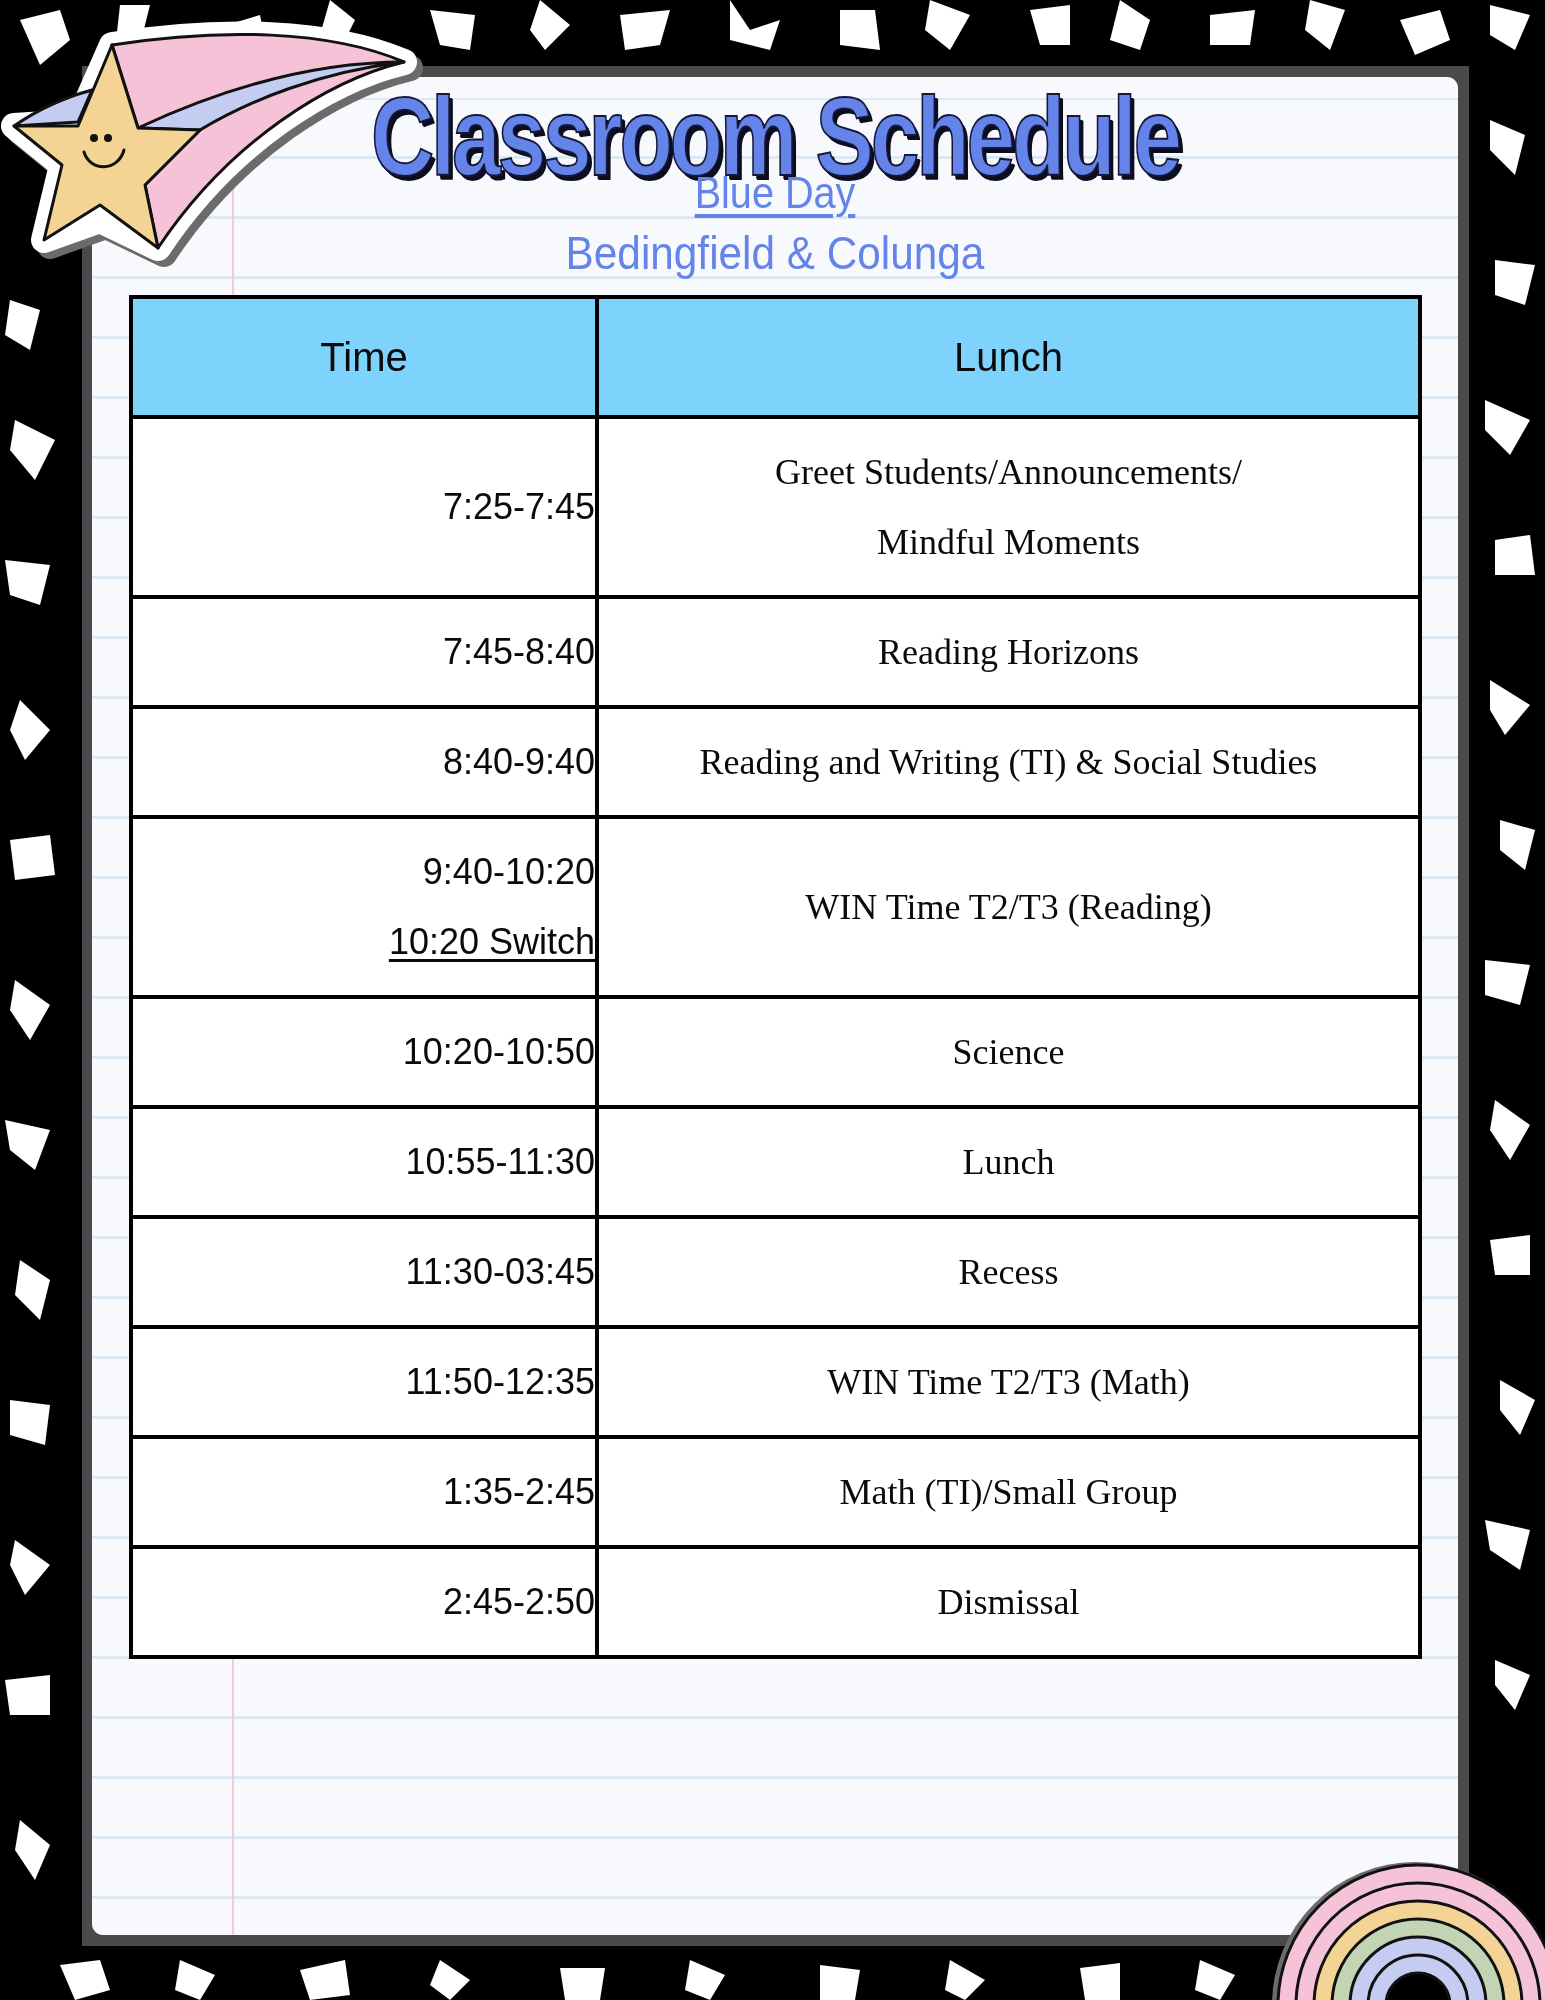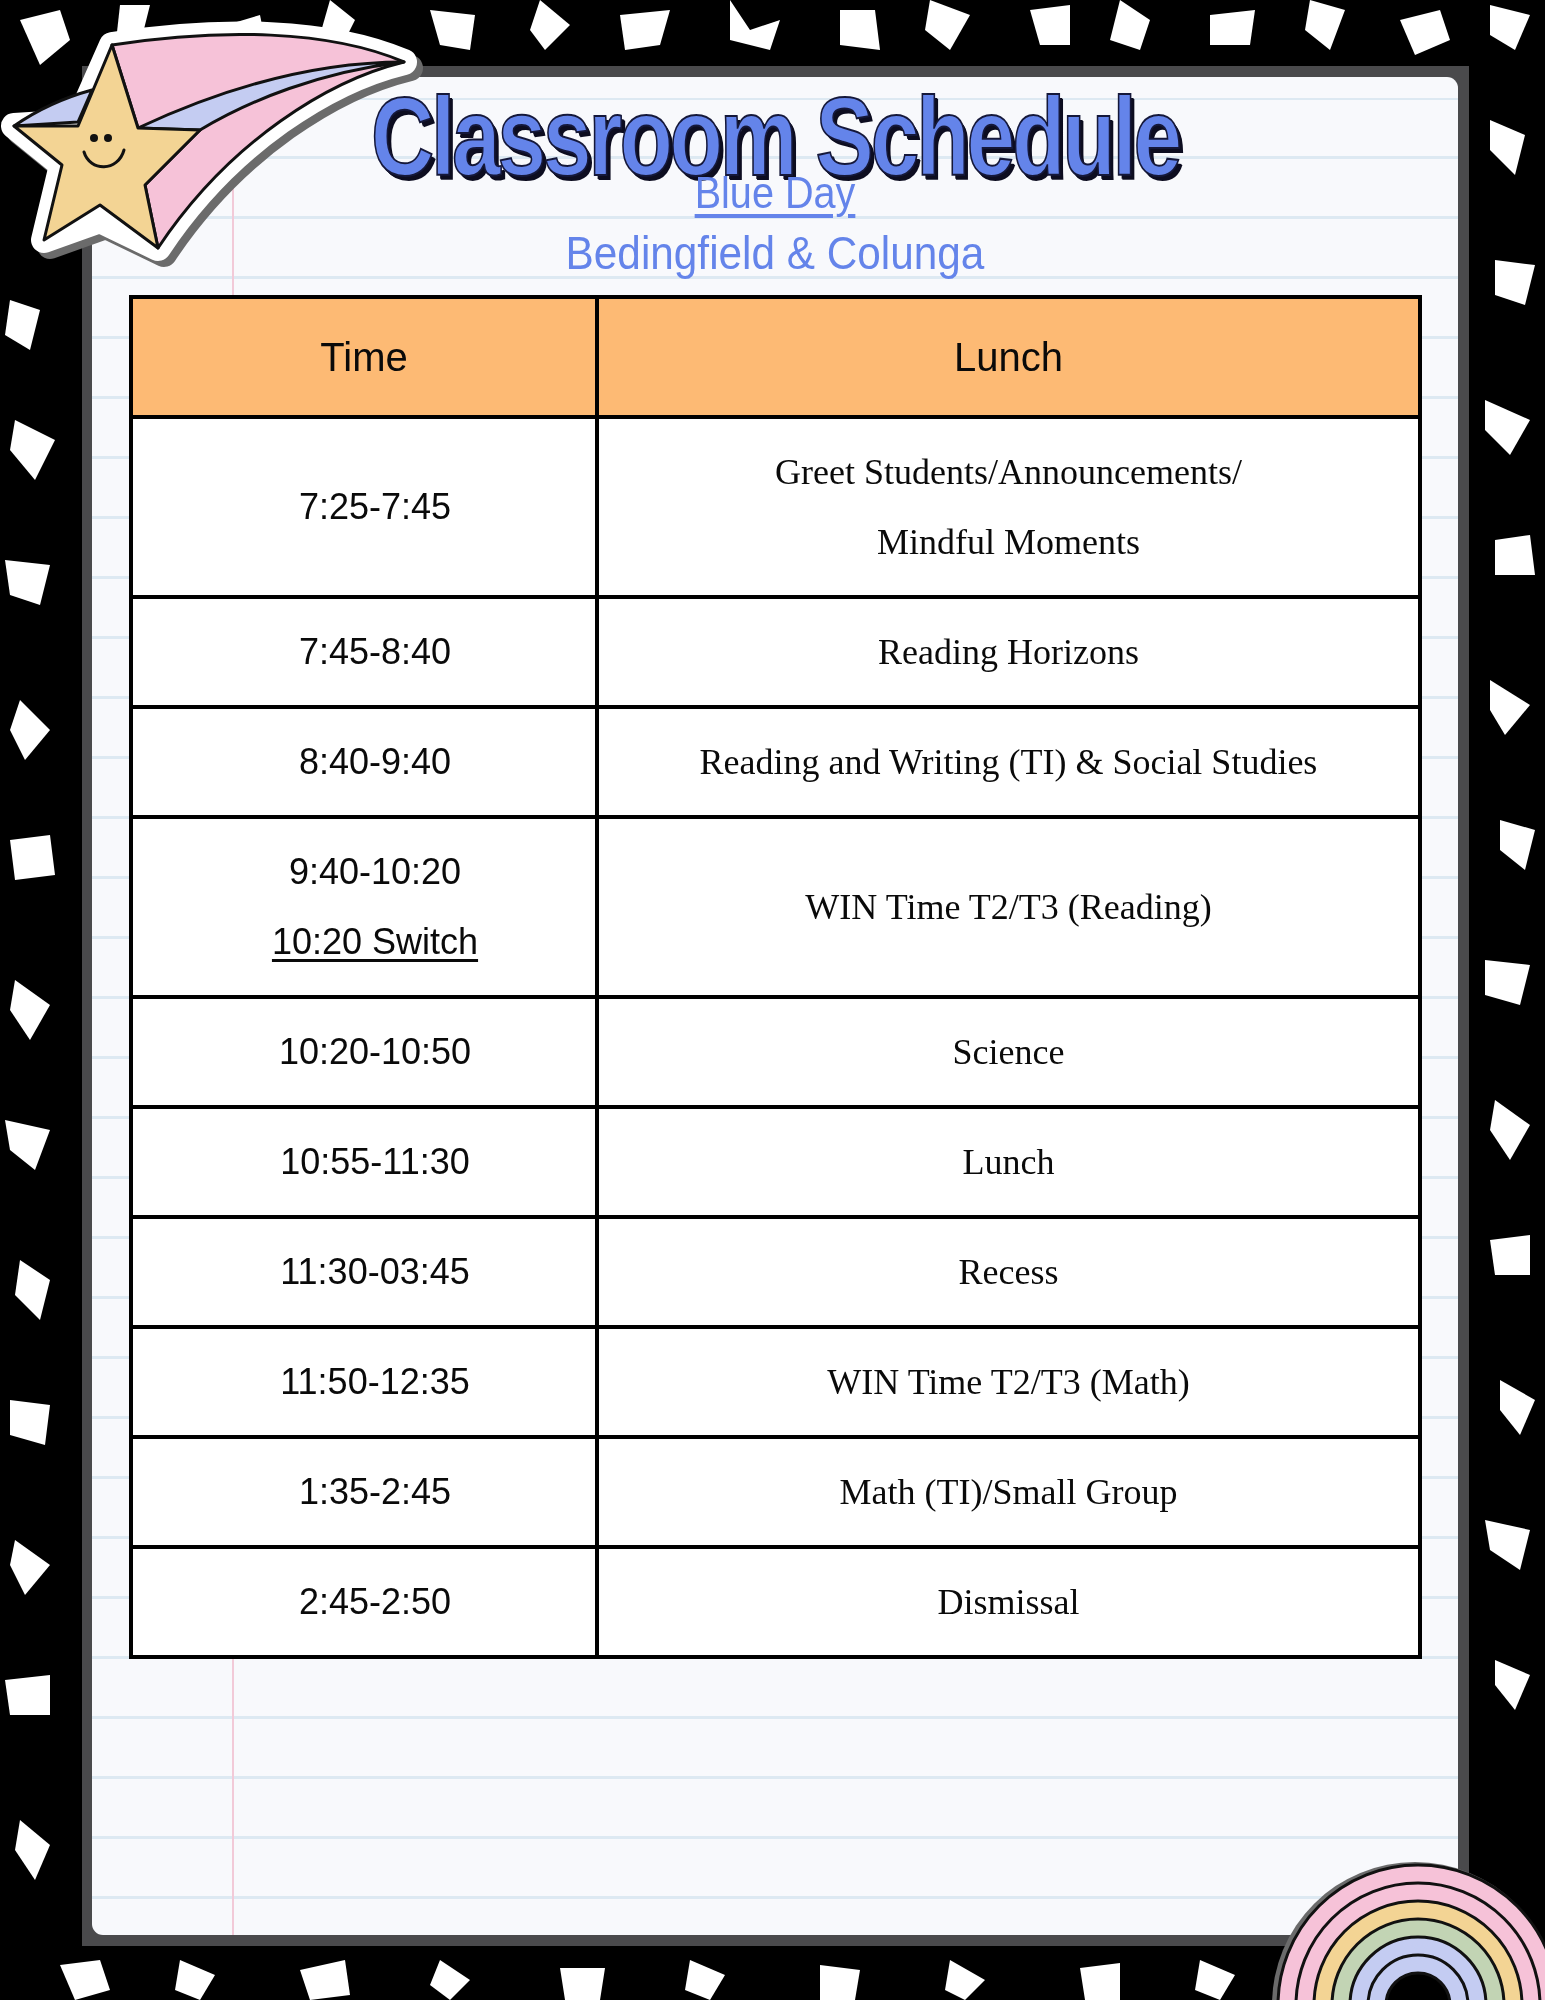--- a/index.html
+++ b/index.html
@@ -53,23 +53,23 @@
   table.schedule {
     position:absolute; left:37px; top:218px; width:1293px;
     border-collapse:collapse; table-layout:fixed;
     background:#fff;
   }
   table.schedule th, table.schedule td {
     border:4px solid #000; color:#0a0a0a;
     font-size:36px; line-height:70px; padding:0;
   }
   table.schedule th {
-    background:#fdba74; height:116px; font-weight:normal; font-size:40px;
-  }
-  table.schedule td.time { text-align:center; padding-left:22px; }
+    background:#7dd3fc; height:116px; font-weight:normal; font-size:40px;
+  }
+  table.schedule td.time { text-align:right; padding-left:22px; }
   table.schedule td.period { text-align:center;font-family:Liberation Serif, serif; }
   .col-time { width:466px; }
   .cell-line { display:block; }
   .u { text-decoration:underline; text-decoration-thickness:3px; text-underline-offset:5px; }
   .row1 td { height:176px; }
   .row2 td { height:106px; }
   .star { position:absolute; left:0; top:0; width:430px; height:280px; }
   .rainbow { position:absolute; left:1270px; top:1845px; width:290px; height:160px; }
 </style>
 </head>

